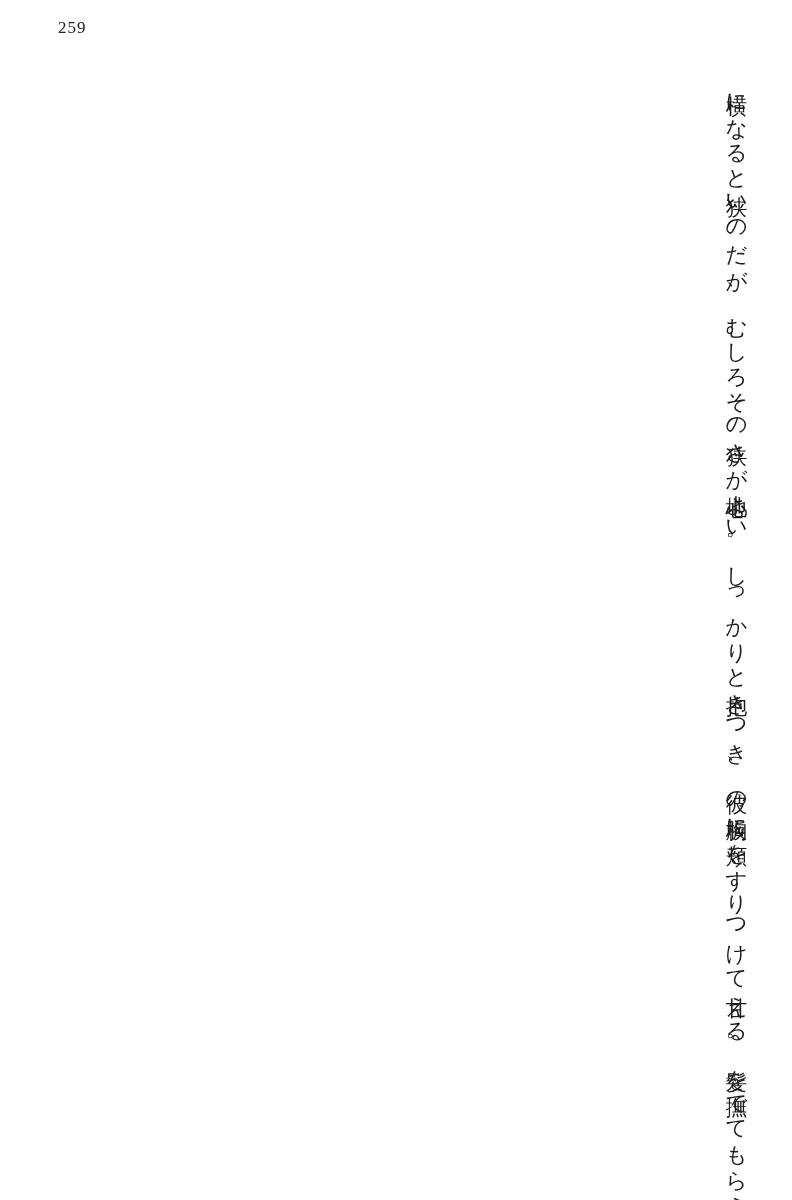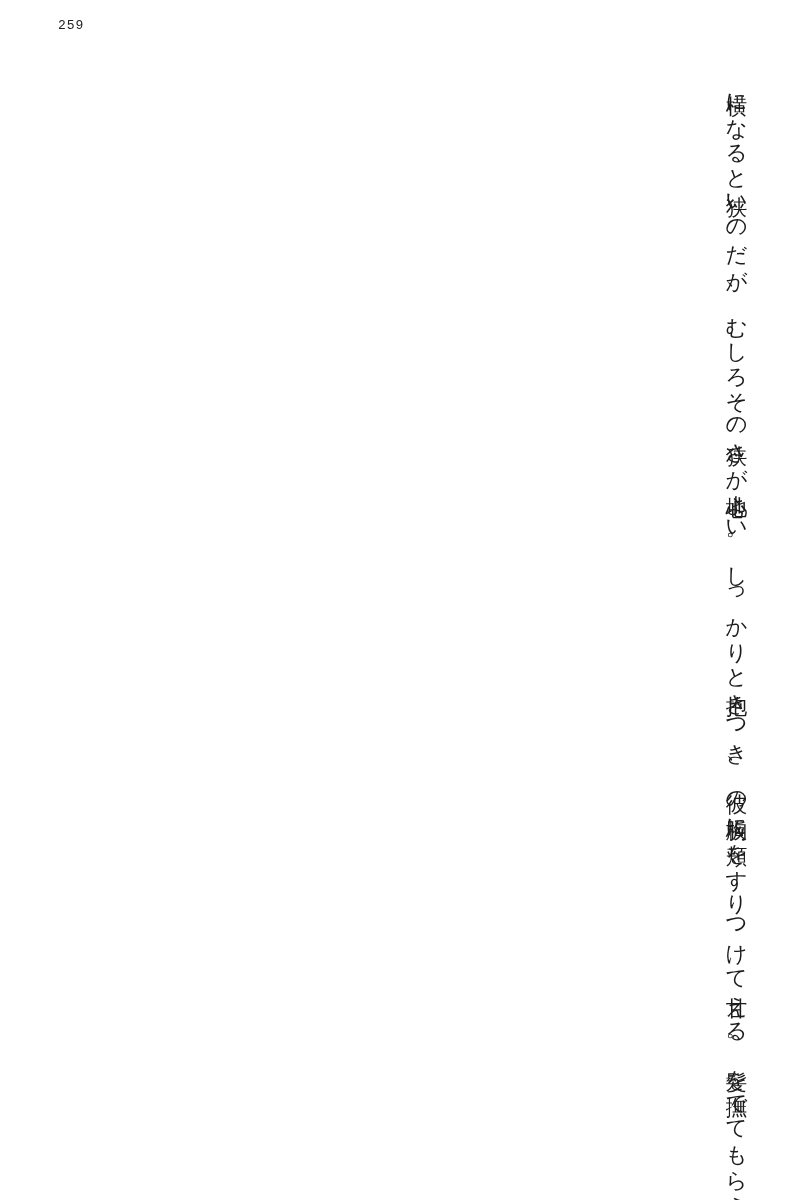--- a/index.html
+++ b/index.html
@@ -13,24 +13,24 @@
     height: 1200px;
     background: #ffffff;
     overflow: hidden;
     font-family: "Liberation Serif", "DejaVu Serif", serif;
     color: #1a1a1a;
   }
   .page-number {
     position: absolute;
     top: 18px;
     left: 58px;
-    font-size: 13px;
+    font-size: 17px;
     letter-spacing: 1px;
     color: #222;
-    font-family: Liberation Mono, monospace;
+    font-family: Liberation Serif, serif;
   }
   .body-text {
     position: absolute;
     top: 78px;
     right: 40px;
     height: 1090px;
     width: 700px;
     writing-mode: vertical-rl;
     text-orientation: upright;
     display: flex;

